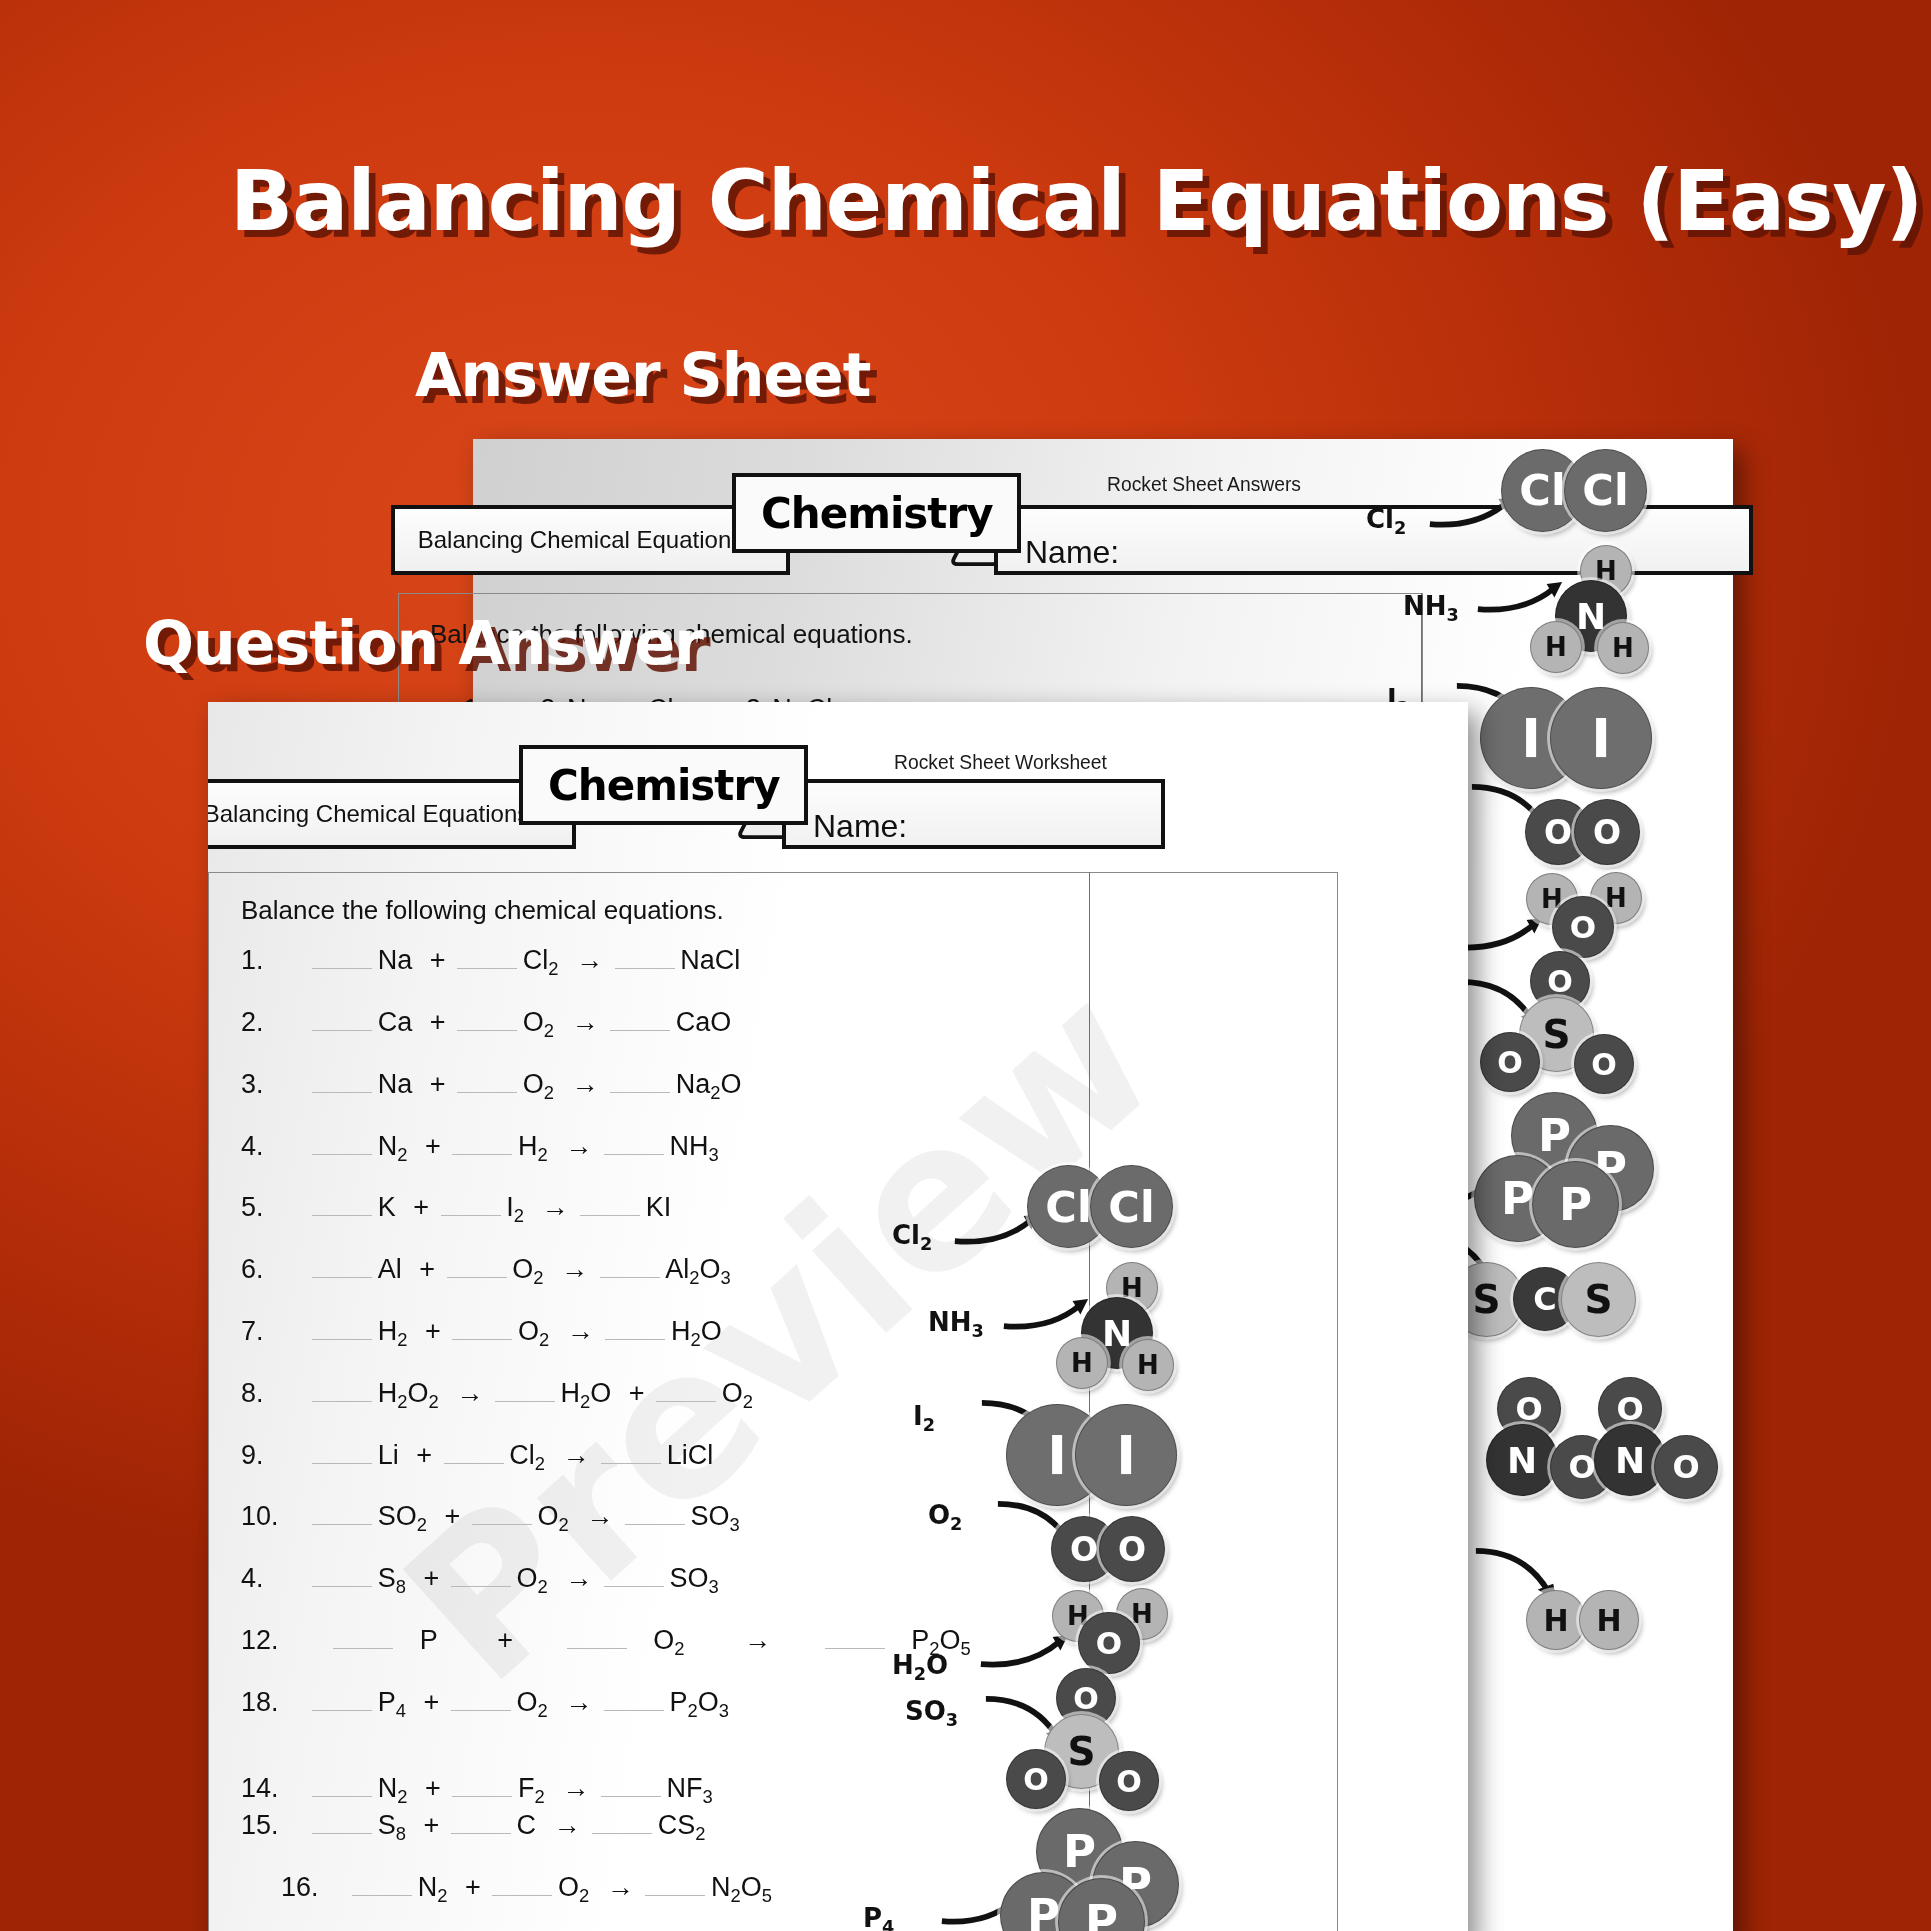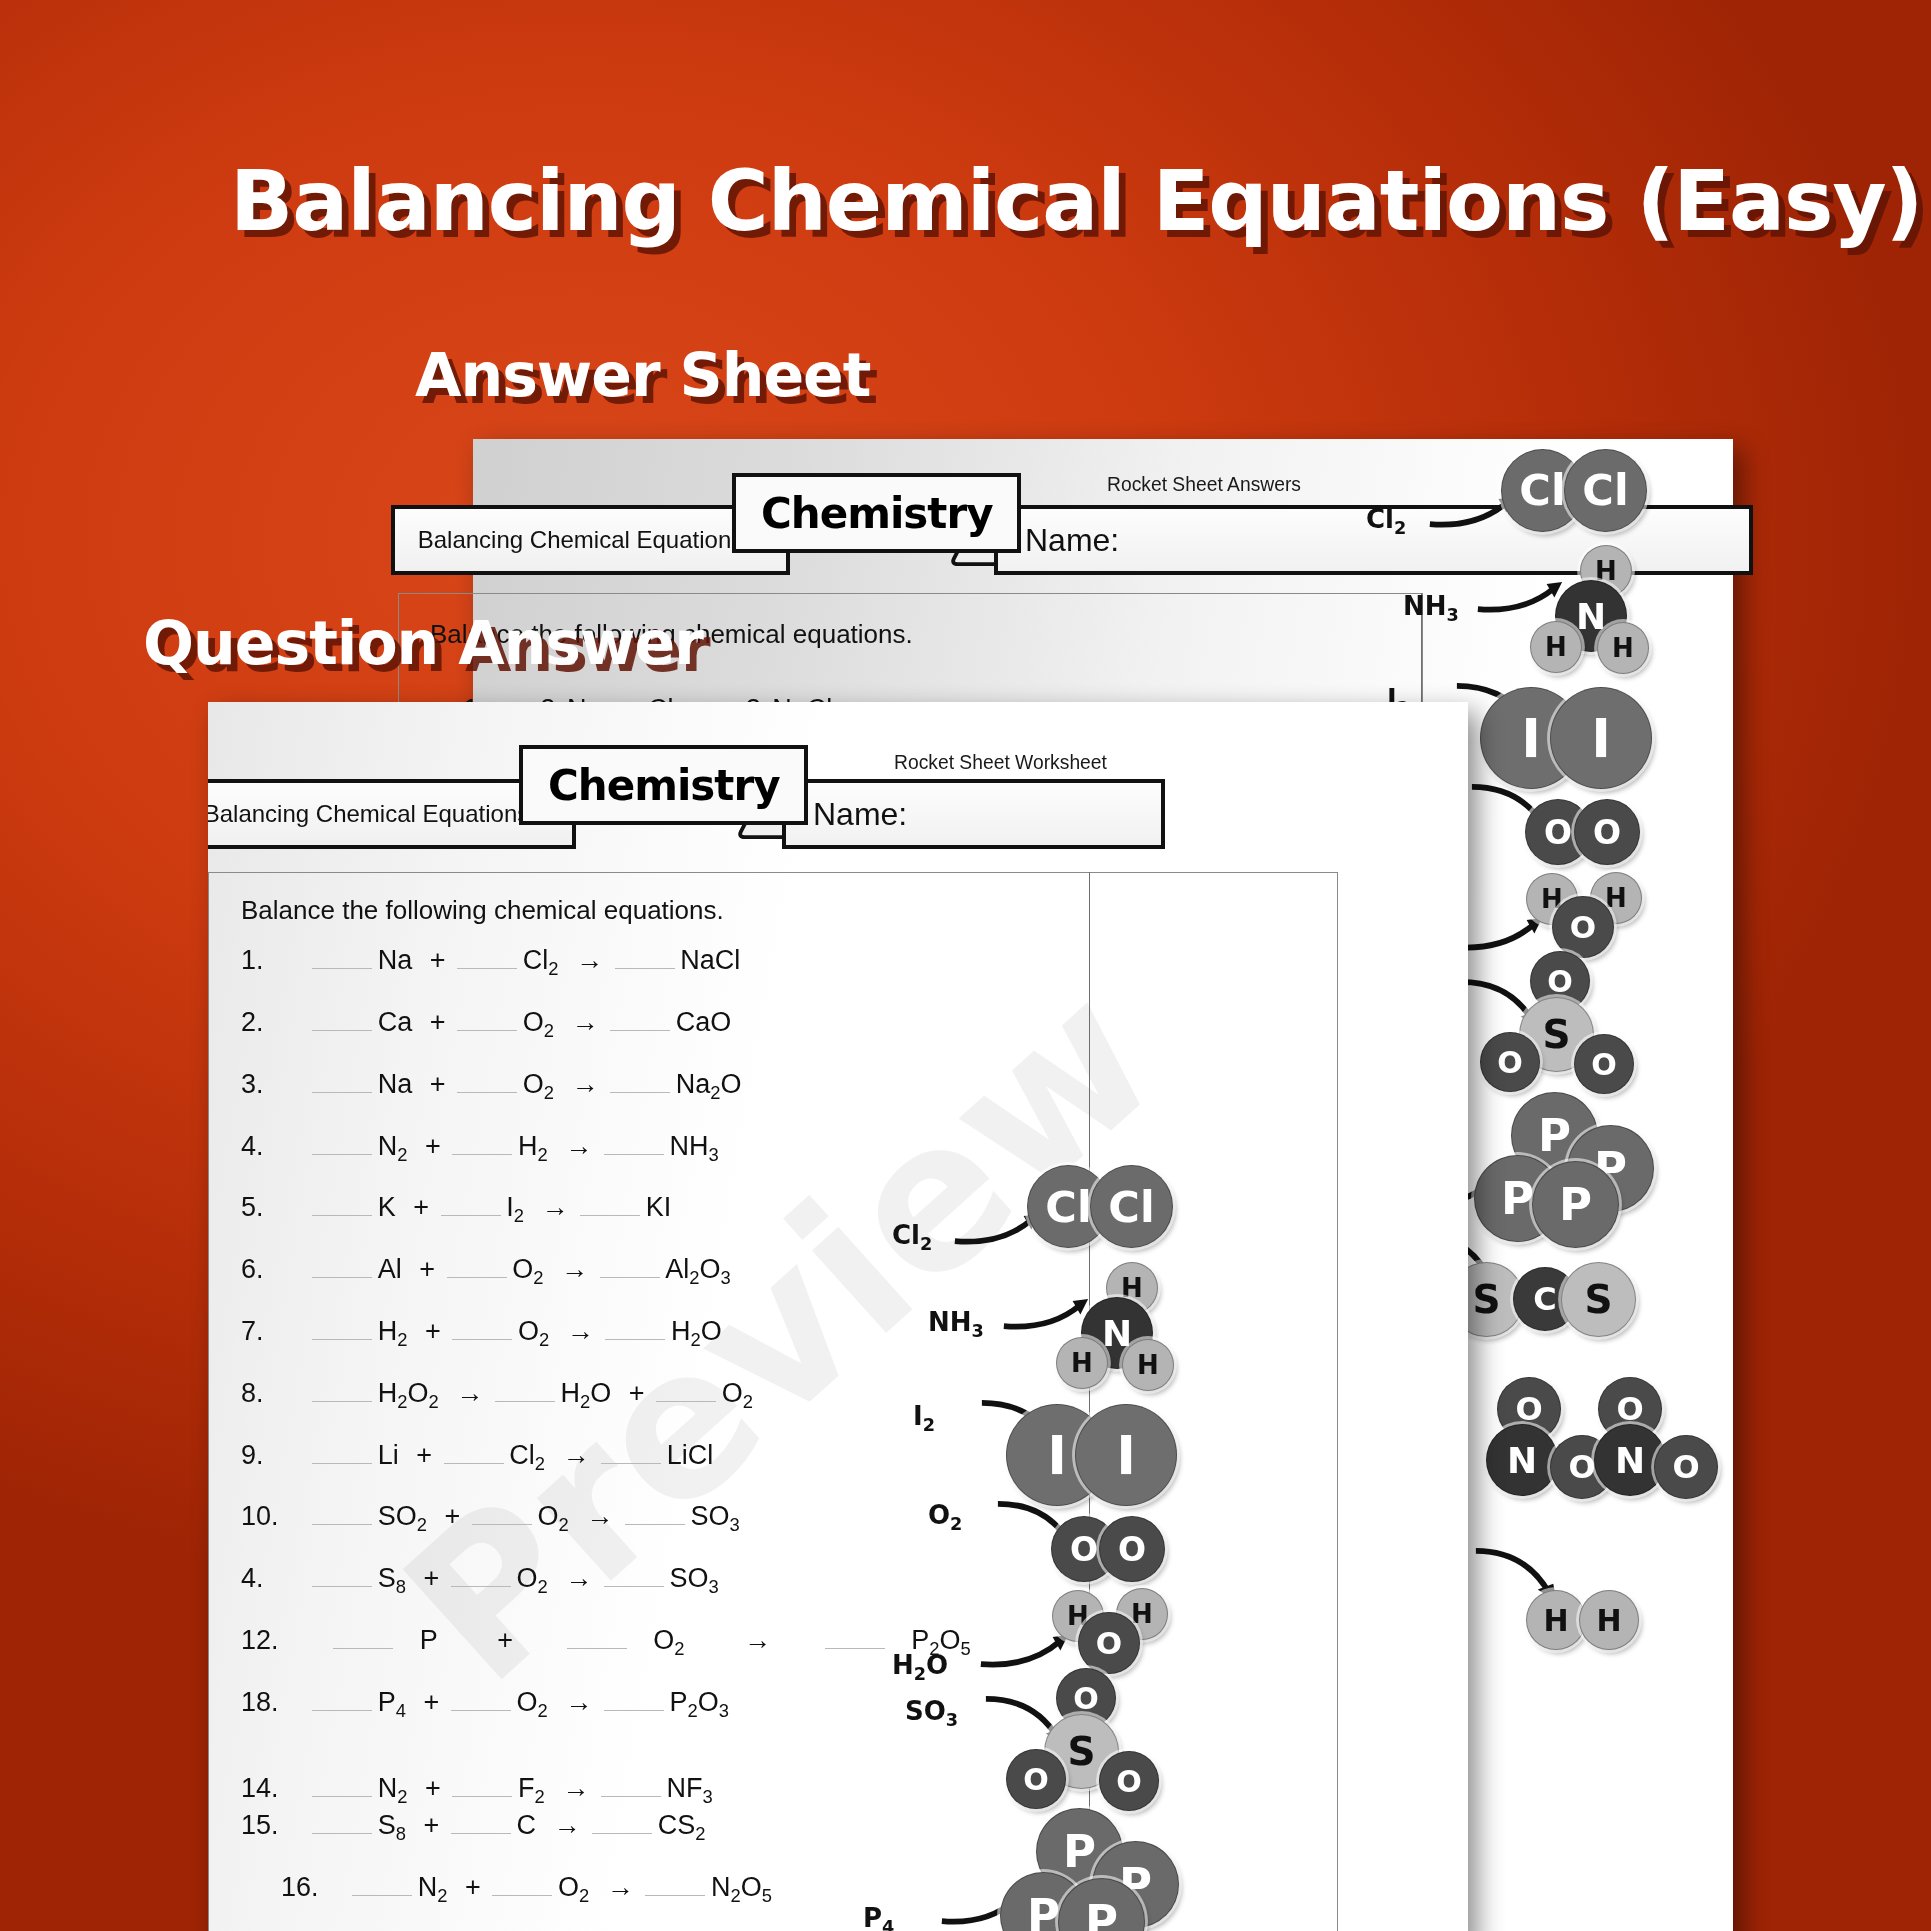--- a/index.html
+++ b/index.html
@@ -60,21 +60,21 @@
     position:absolute;
     border:4.8px solid #111;
     background:linear-gradient(#fdfdfd,#f0f0f0);
     display:flex;align-items:center;justify-content:center;
     font-size:24px;color:#111;
   }
   .name-box{
     position:absolute;
     border:4.8px solid #111;
     background:linear-gradient(#fdfdfd,#f1f1f1);
-    display:flex;align-items:center;
+    display:flex;align-items:flex-end;
     padding-left:27px;
     font-size:32px;color:#111;
   }
   .chem-box{
     position:absolute;
     border:4.8px solid #111;
     background:#fafafa;
     display:flex;align-items:center;justify-content:flex-start;
     padding-left:25px;
     z-index:5;

